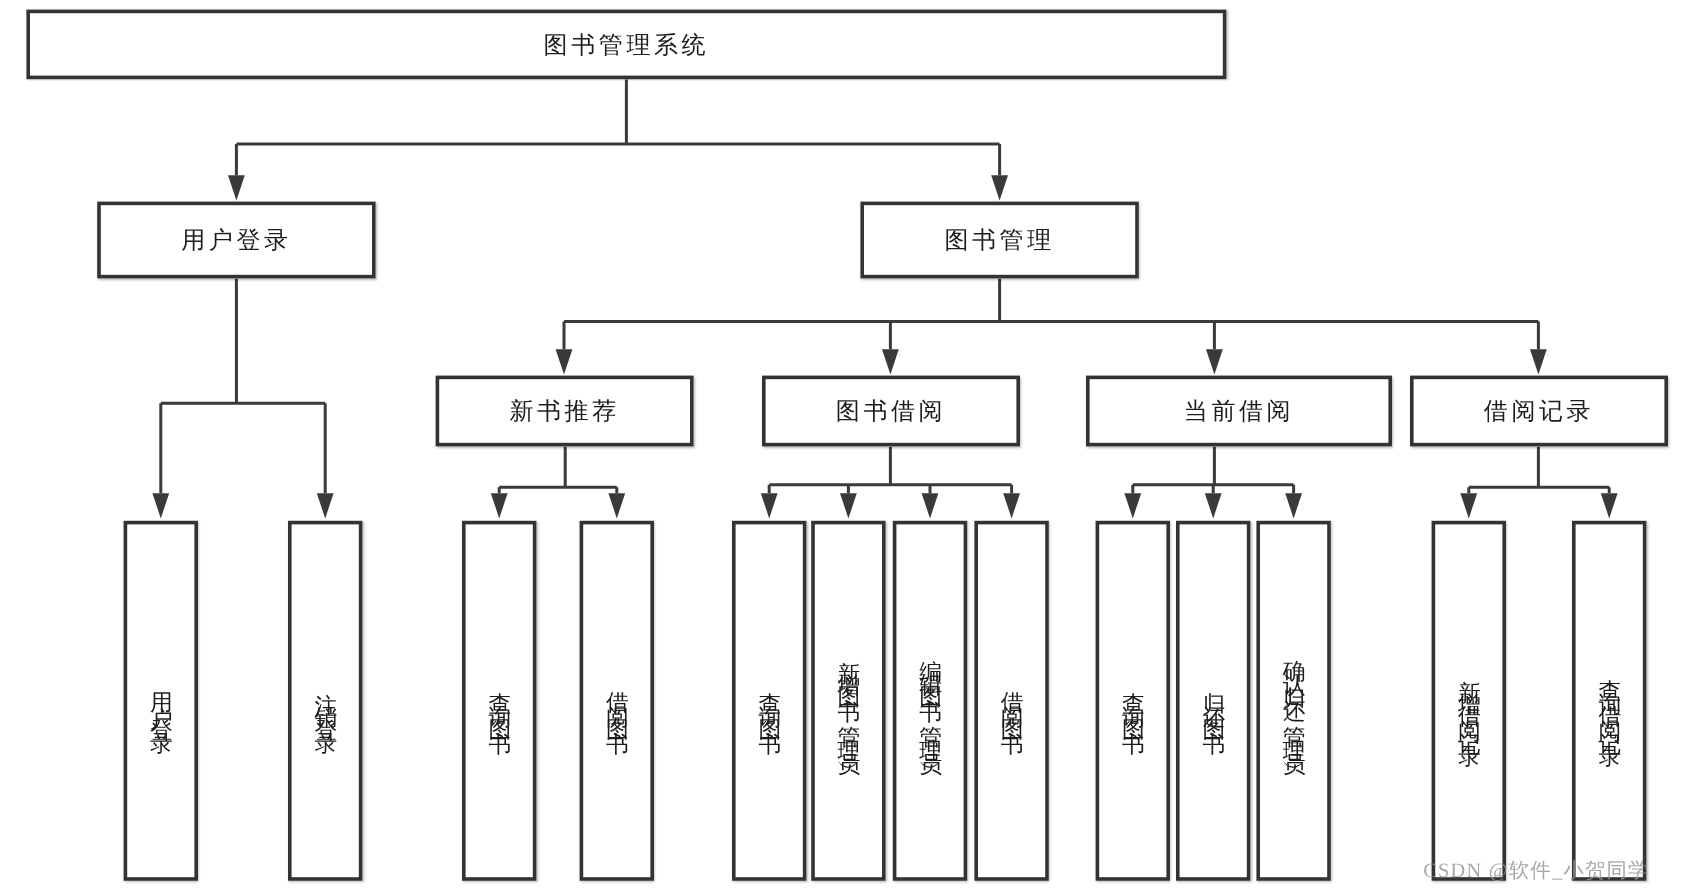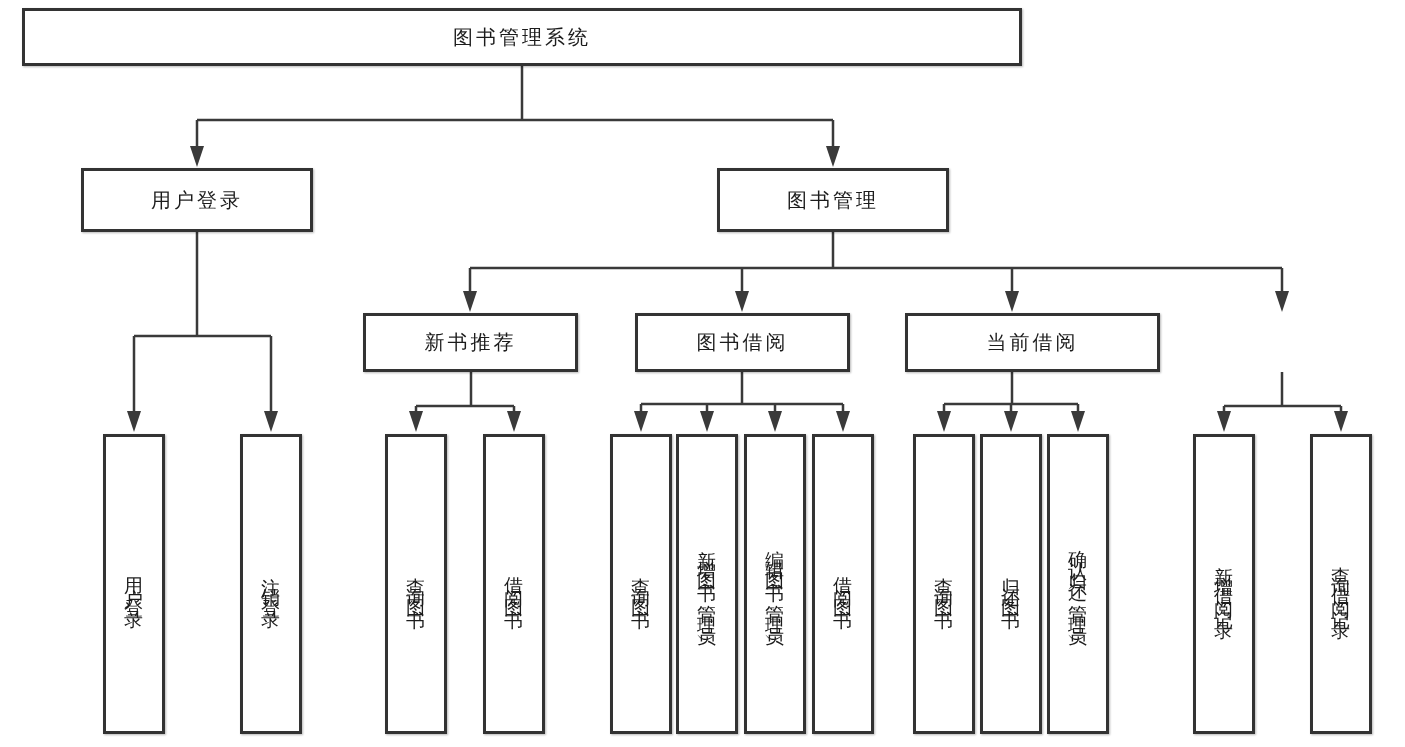--- a/index.html
+++ b/index.html
@@ -72,20 +72,21 @@
   </svg>
 
   <div class="node hnode" style="left:22px;top:8px;width:1000px;height:58px;">图书管理系统</div>
 
   <div class="node hnode" style="left:81px;top:168px;width:232px;height:64px;">用户登录</div>
   <div class="node hnode" style="left:717px;top:168px;width:232px;height:64px;">图书管理</div>
 
   <div class="node hnode" style="left:363px;top:313px;width:215px;height:59px;">新书推荐</div>
   <div class="node hnode" style="left:635px;top:313px;width:215px;height:59px;text-align:right;">图书借阅</div>
   <div class="node hnode" style="left:905px;top:313px;width:255px;height:59px;">当前借阅</div>
+  <div class="node hnode" style="left:1175px;top:313px;width:215px;height:59px;">借阅记录</div>
 
   <div class="node vnode" style="left:103px;top:434px;">
     <span class="vtext">用户登录</span>
   </div>
   <div class="node vnode" style="left:240px;top:434px;">
     <span class="vtext">注销登录</span>
   </div>
 
   <div class="node vnode" style="left:385px;top:434px;">
     <span class="vtext">查询图书</span>
@@ -117,14 +118,15 @@
     <span class="vtext">确认归还（管理员）</span>
   </div>
 
   <div class="node vnode" style="left:1193px;top:434px;">
     <span class="vtext">新增借阅记录</span>
   </div>
   <div class="node vnode" style="left:1310px;top:434px;">
     <span class="vtext">查询借阅记录</span>
   </div>
 
+  <div class="watermark">CSDN @软件_小贺同学</div>
 
 </div>
 
 </body></html>

